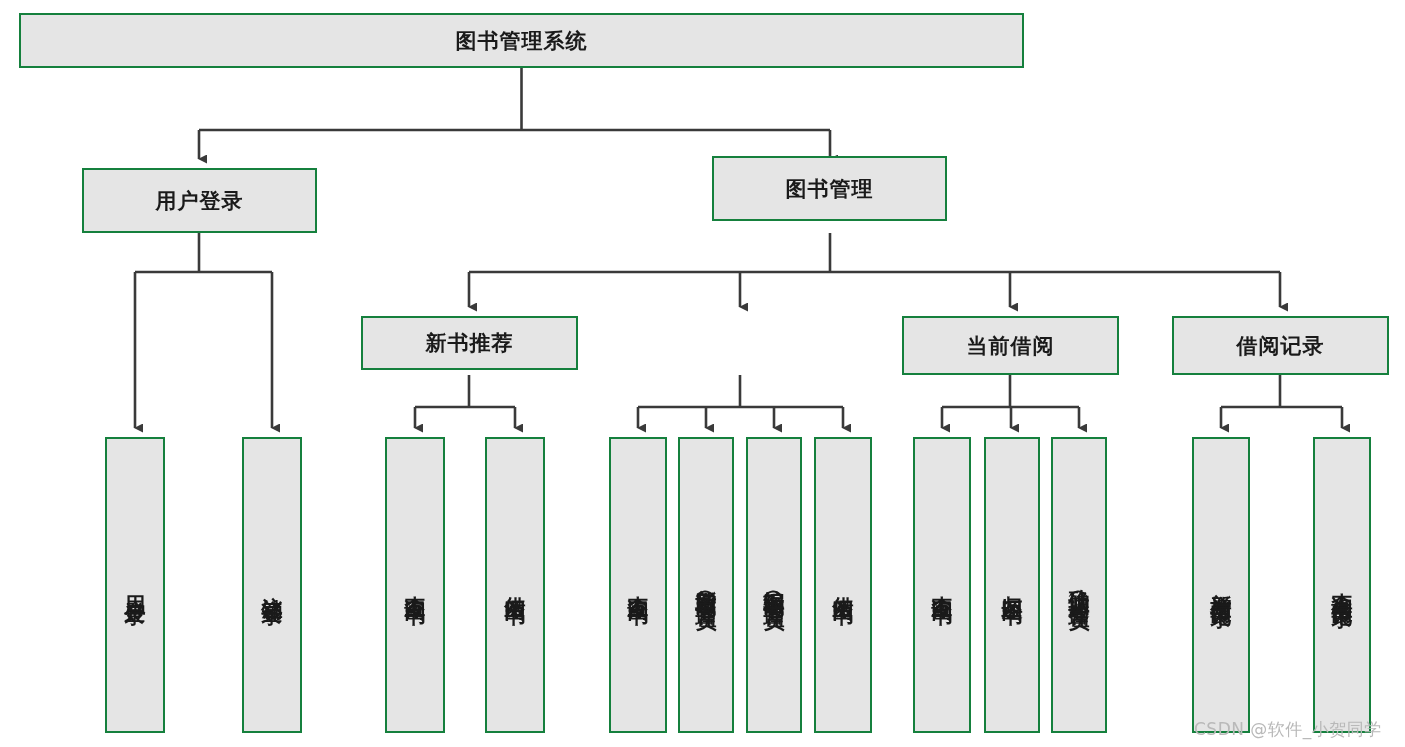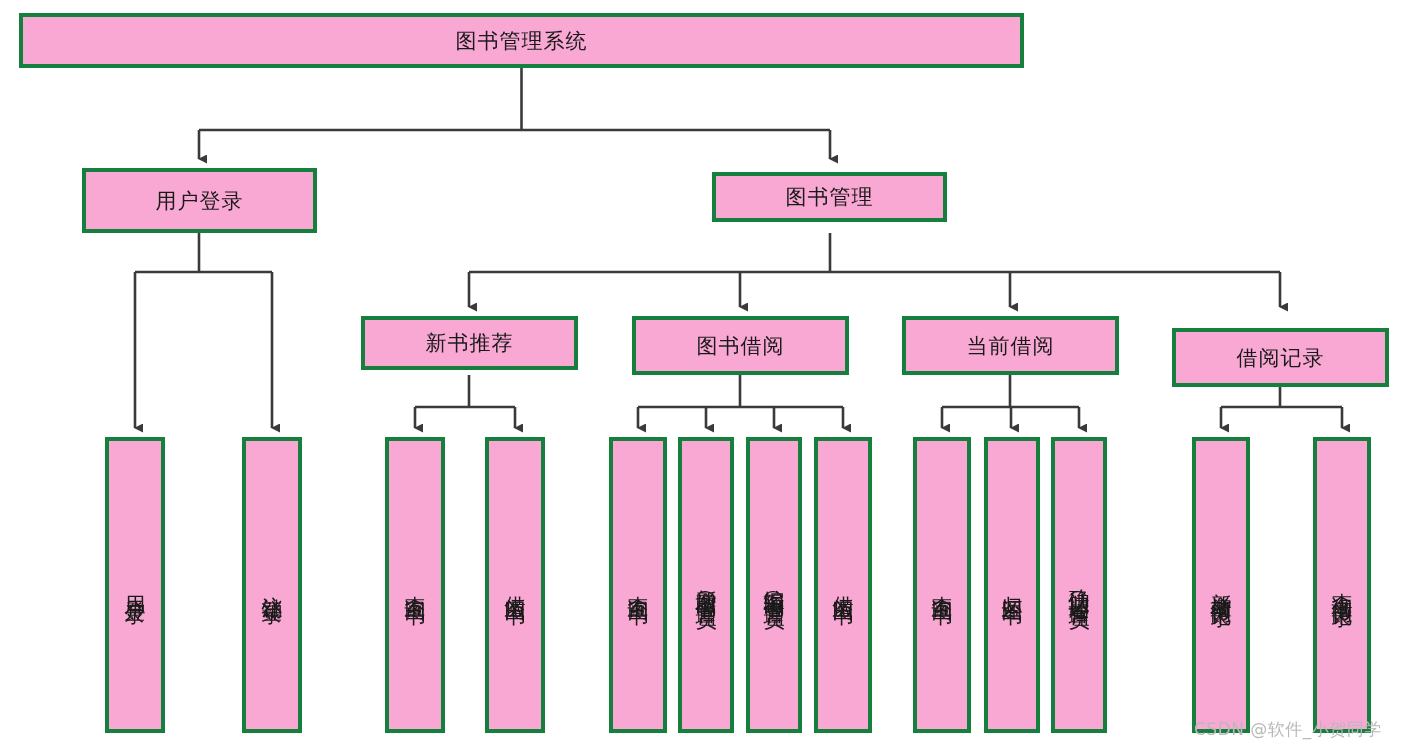--- a/index.html
+++ b/index.html
@@ -23,26 +23,27 @@
   svg.edges {
     position: absolute;
     left: 0; top: 0;
     width: 1405px;
     height: 747px;
     pointer-events: none;
   }
   .node {
     position: absolute;
     box-sizing: border-box;
-    border: 4px solid #15803d;
-    background: #f9a8d4;
+    border: 2px solid #15803d;
+    background: #e5e5e5;
     display: flex;
     align-items: center;
     justify-content: center;
     color: #1a1a1a;
+    font-weight: bold;
   }
   .node.horiz {
     font-size: 21px;
     letter-spacing: 1px;
   }
   .node.vert {
     font-size: 21px;
     align-items: center;
     justify-content: center;
   }
@@ -119,34 +120,31 @@
     </g>
   </svg>
 
   <div class="node horiz" style="left:19px; top:13px; width:1005px; height:55px;">
     <span>图书管理系统</span>
   </div>
 
   <div class="node horiz" style="left:82px; top:168px; width:235px; height:65px;">
     <span>用户登录</span>
   </div>
-  <div class="node horiz" style="left:712px; top:172px; width:235px; height:50px;">
+  <div class="node horiz" style="left:712px; top:156px; width:235px; height:65px;">
     <span>图书管理</span>
   </div>
 
   <div class="node horiz" style="left:361px; top:316px; width:217px; height:54px;">
     <span>新书推荐</span>
   </div>
-  <div class="node horiz" style="left:632px; top:316px; width:217px; height:59px;">
-    <span>图书借阅</span>
-  </div>
   <div class="node horiz" style="left:902px; top:316px; width:217px; height:59px;text-align:center;">
     <span>当前借阅</span>
   </div>
-  <div class="node horiz" style="left:1172px; top:328px; width:217px; height:59px;">
+  <div class="node horiz" style="left:1172px; top:316px; width:217px; height:59px;">
     <span>借阅记录</span>
   </div>
 
   <div class="node vert" style="left:105px; top:437px; width:60px; height:296px;">
     <span class="vtext">用户登录</span>
   </div>
   <div class="node vert" style="left:242px; top:437px; width:60px; height:296px;">
     <span class="vtext">注销登录</span>
   </div>
 

